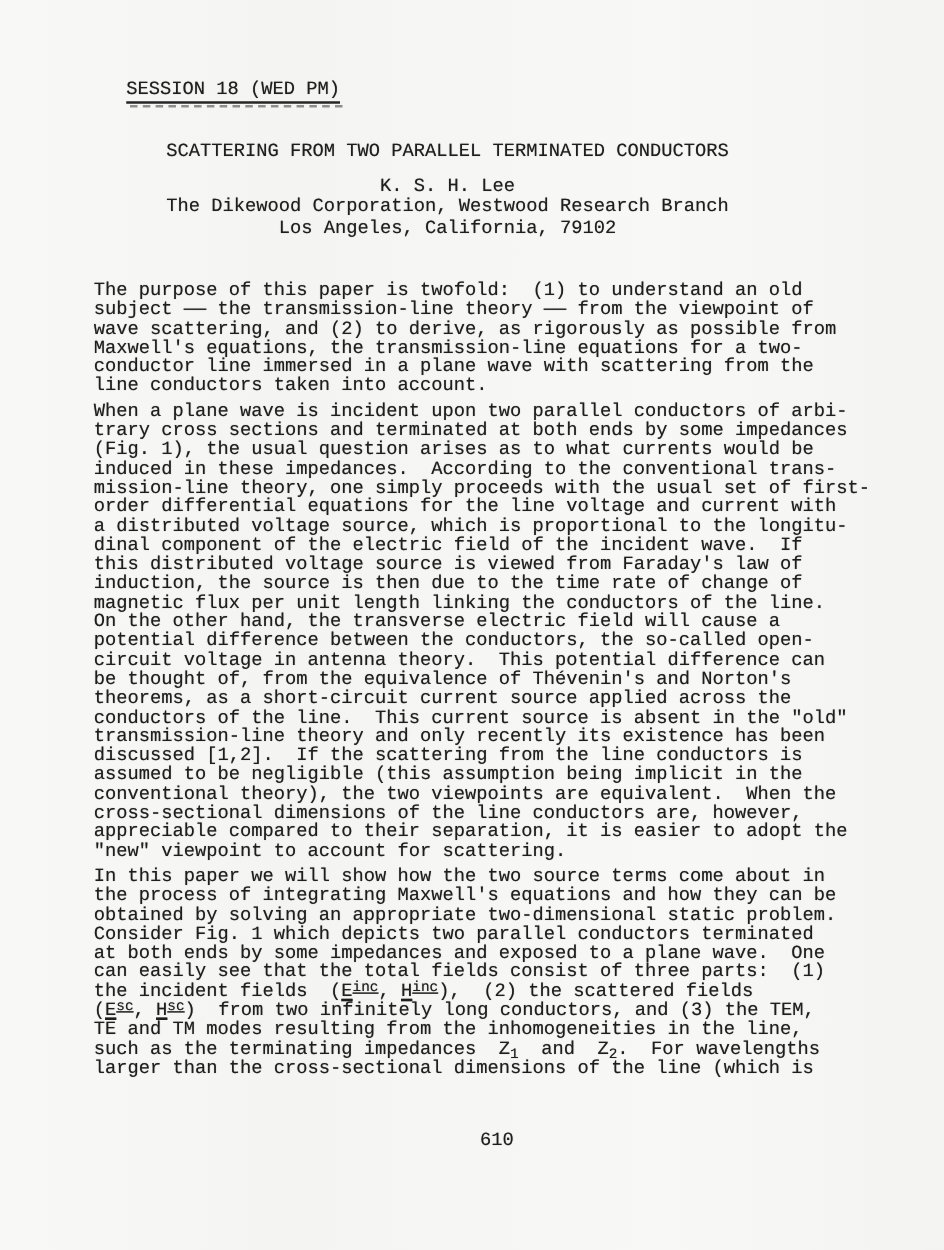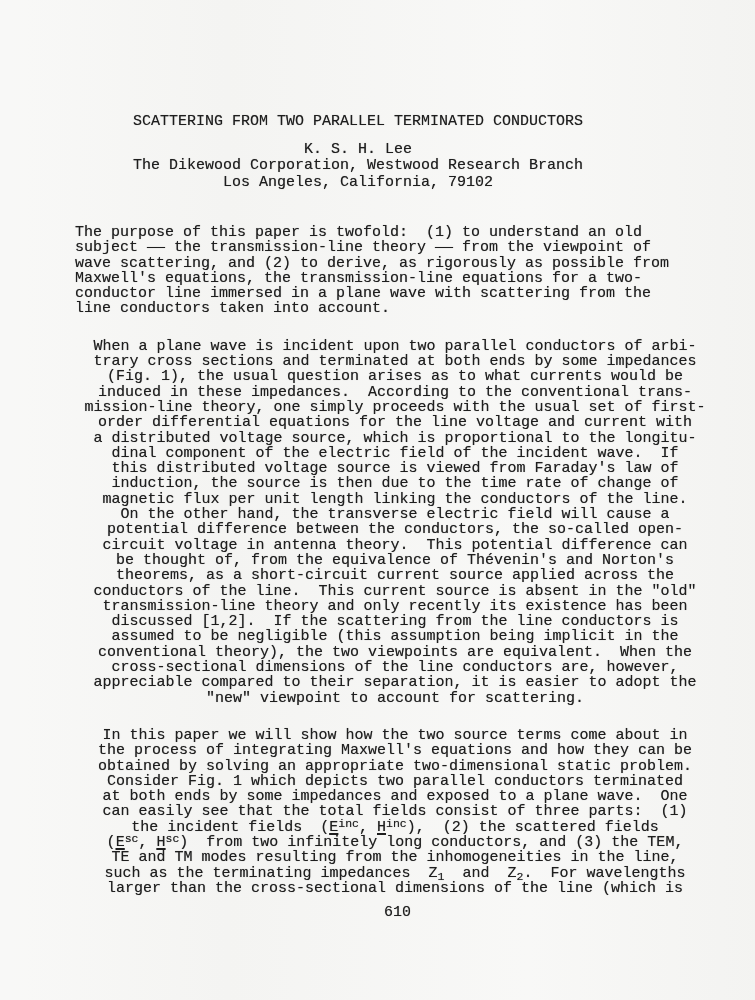--- a/index.html
+++ b/index.html
@@ -35,36 +35,37 @@
     border-bottom: 2px dashed rgba(40,40,40,0.5);
   }
   .center-block { position: absolute; left: 75px; width: 566px; text-align: center; }
   .title-line    { top: 114px; }
   .author-line   { top: 142px; }
   .affil-line    { top: 158px; }
   .loc-line      { top: 175px; }
   .abstract {
     position: absolute; left: 75px; top: 225px; width: 640px;
   }
-  .para + .para { margin-top: 22px; text-align: center; }
+  .para + .para { margin-top: 5px; }
   .line { min-height: 15.3px; }
   .line u {
     text-decoration: underline;
     text-underline-offset: 2px;
     text-decoration-thickness: 1.5px;
   }
-  .line sup { font-size: 11.5px; vertical-align: 4px;  line-height: 0; }
+  .line sup { font-size: 11.5px; vertical-align: 4px;  line-height: 0; text-decoration: underline; }
   .line sub { font-size: 11.5px; vertical-align: -3px; line-height: 0; }
   .pagenum { position: absolute; left: 384px; top: 905px; }
 </style>
 </head>
 <body>
 
 <div class="page">
 
+  <div class="typed session">SESSION 18 (WED PM)</div>
 
   <div class="typed center-block title-line">SCATTERING FROM TWO PARALLEL TERMINATED CONDUCTORS</div>
 
   <div class="typed center-block author-line">K. S. H. Lee</div>
 
   <div class="typed center-block affil-line">The Dikewood Corporation, Westwood Research Branch</div>
 
   <div class="typed center-block loc-line">Los Angeles, California, 79102</div>
 
   <div class="typed abstract"><div class="para"><div class="line">The purpose of this paper is twofold:  (1) to understand an old</div><div class="line">subject —— the transmission-line theory —— from the viewpoint of</div><div class="line">wave scattering, and (2) to derive, as rigorously as possible from</div><div class="line">Maxwell's equations, the transmission-line equations for a two-</div><div class="line">conductor line immersed in a plane wave with scattering from the</div><div class="line">line conductors taken into account.</div></div><div class="para"><div class="line">When a plane wave is incident upon two parallel conductors of arbi-</div><div class="line">trary cross sections and terminated at both ends by some impedances</div><div class="line">(Fig. 1), the usual question arises as to what currents would be</div><div class="line">induced in these impedances.  According to the conventional trans-</div><div class="line">mission-line theory, one simply proceeds with the usual set of first-</div><div class="line">order differential equations for the line voltage and current with</div><div class="line">a distributed voltage source, which is proportional to the longitu-</div><div class="line">dinal component of the electric field of the incident wave.  If</div><div class="line">this distributed voltage source is viewed from Faraday's law of</div><div class="line">induction, the source is then due to the time rate of change of</div><div class="line">magnetic flux per unit length linking the conductors of the line.</div><div class="line">On the other hand, the transverse electric field will cause a</div><div class="line">potential difference between the conductors, the so-called open-</div><div class="line">circuit voltage in antenna theory.  This potential difference can</div><div class="line">be thought of, from the equivalence of Thévenin's and Norton's</div><div class="line">theorems, as a short-circuit current source applied across the</div><div class="line">conductors of the line.  This current source is absent in the "old"</div><div class="line">transmission-line theory and only recently its existence has been</div><div class="line">discussed [1,2].  If the scattering from the line conductors is</div><div class="line">assumed to be negligible (this assumption being implicit in the</div><div class="line">conventional theory), the two viewpoints are equivalent.  When the</div><div class="line">cross-sectional dimensions of the line conductors are, however,</div><div class="line">appreciable compared to their separation, it is easier to adopt the</div><div class="line">"new" viewpoint to account for scattering.</div></div><div class="para"><div class="line">In this paper we will show how the two source terms come about in</div><div class="line">the process of integrating Maxwell's equations and how they can be</div><div class="line">obtained by solving an appropriate two-dimensional static problem.</div><div class="line">Consider Fig. 1 which depicts two parallel conductors terminated</div><div class="line">at both ends by some impedances and exposed to a plane wave.  One</div><div class="line">can easily see that the total fields consist of three parts:  (1)</div><div class="line">the incident fields  (<u>E</u><sup>inc</sup>, <u>H</u><sup>inc</sup>),  (2) the scattered fields</div><div class="line">(<u>E</u><sup>sc</sup>, <u>H</u><sup>sc</sup>)  from two infinitely long conductors, and (3) the TEM,</div><div class="line">TE and TM modes resulting from the inhomogeneities in the line,</div><div class="line">such as the terminating impedances  Z<sub>1</sub>  and  Z<sub>2</sub>.  For wavelengths</div><div class="line">larger than the cross-sectional dimensions of the line (which is</div></div></div>

